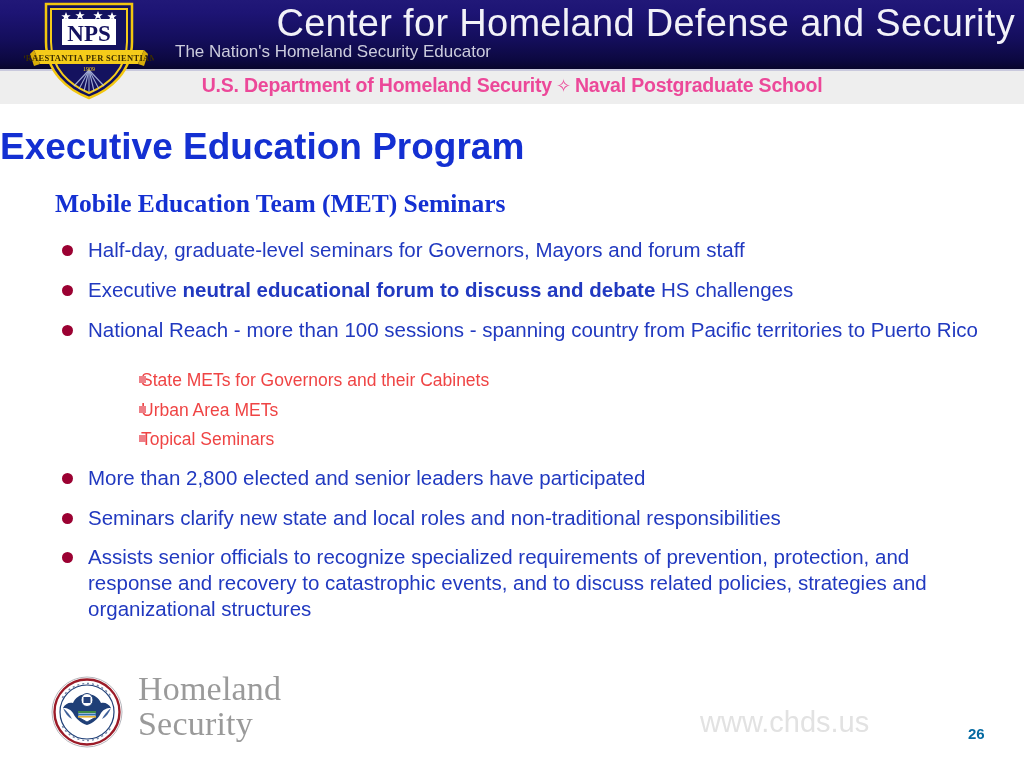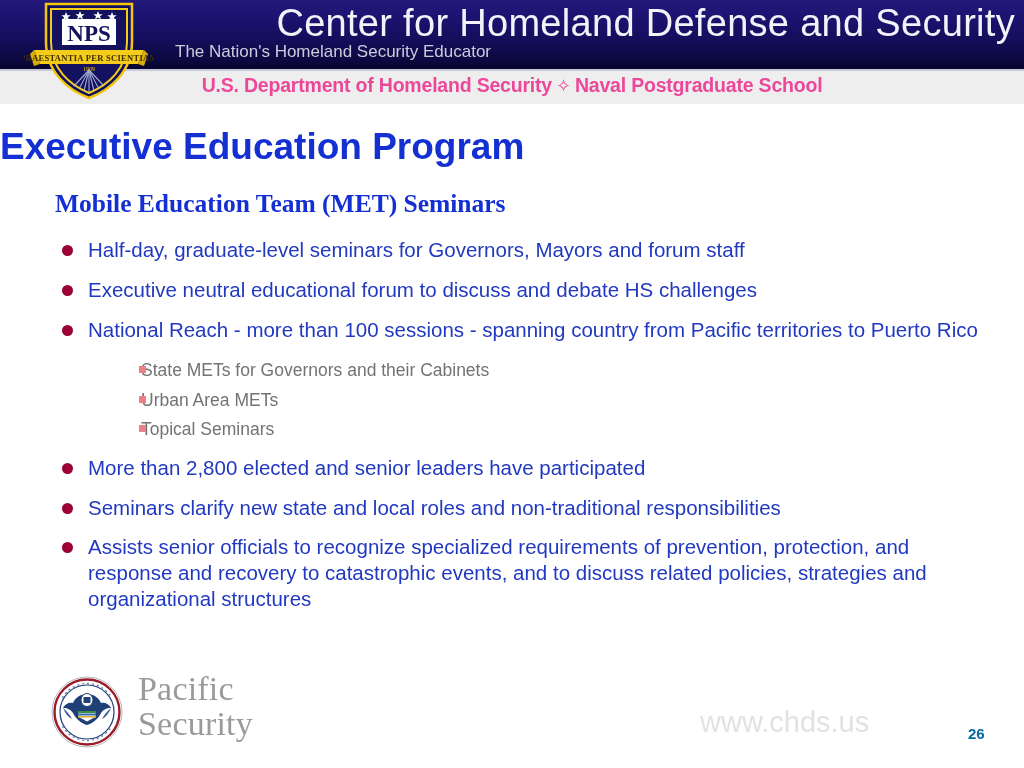--- a/index.html
+++ b/index.html
@@ -139,45 +139,45 @@
   }
   .bullet-l1 > .marker {
     position: absolute;
     left: 7px;
     top: 8px;
     width: 11px;
     height: 11px;
     border-radius: 50%;
     background: #9B0132;
   }
-  .bullet-l1 b { font-weight: normal; }
+  .bullet-l1 b { font-weight: bold; }
 
   .sublist {
     margin: 7px 0 14px 0;
     padding: 0;
   }
   .bullet-l2 {
     position: relative;
     padding-left: 86px;
     margin-bottom: 6px;
-    color: #737373;
+    color: #ef4444;
     font-size: 17.5px;
     line-height: 1.32;
   }
   .bullet-l2 > .marker {
     position: absolute;
     left: 84px;
     top: 7px;
     width: 7px;
     height: 7px;
     background: #EE7F87;
   }
   .bullet-l2 > .label { margin-left: 0; }
 
-  .tight { margin-bottom: 17px; }
+  .tight { margin-bottom: 27px; }
 
   
   .dhs-logo {
     position: absolute;
     left: 50px;
     top: 672px;
     width: 260px;
     height: 88px;
   }
   .dhs-seal {
@@ -345,19 +345,19 @@
       <rect x="28" y="38.5" width="18" height="2" fill="#2f6fb0"></rect>
       <rect x="28" y="41" width="18" height="1.6" fill="#e2b33a"></rect>
 
       <g fill="#2b4f8e" opacity="0.9">
         <path d="M13 33 C17 36 20 40 22 44 C18 42 15 38 13 33 Z"></path>
         <path d="M61 33 C57 36 54 40 52 44 C56 42 59 38 61 33 Z"></path>
       </g>
     </svg>
   </div>
   <div class="dhs-wordmark">
-    <span class="l1">Pacific</span>
+    <span class="l1">Homeland</span>
     <span class="l2">Security</span>
   </div>
 </div>
 
 <div class="site-url">www.chds.us</div>
 <div class="page-num">26</div>
 
 </body></html>

